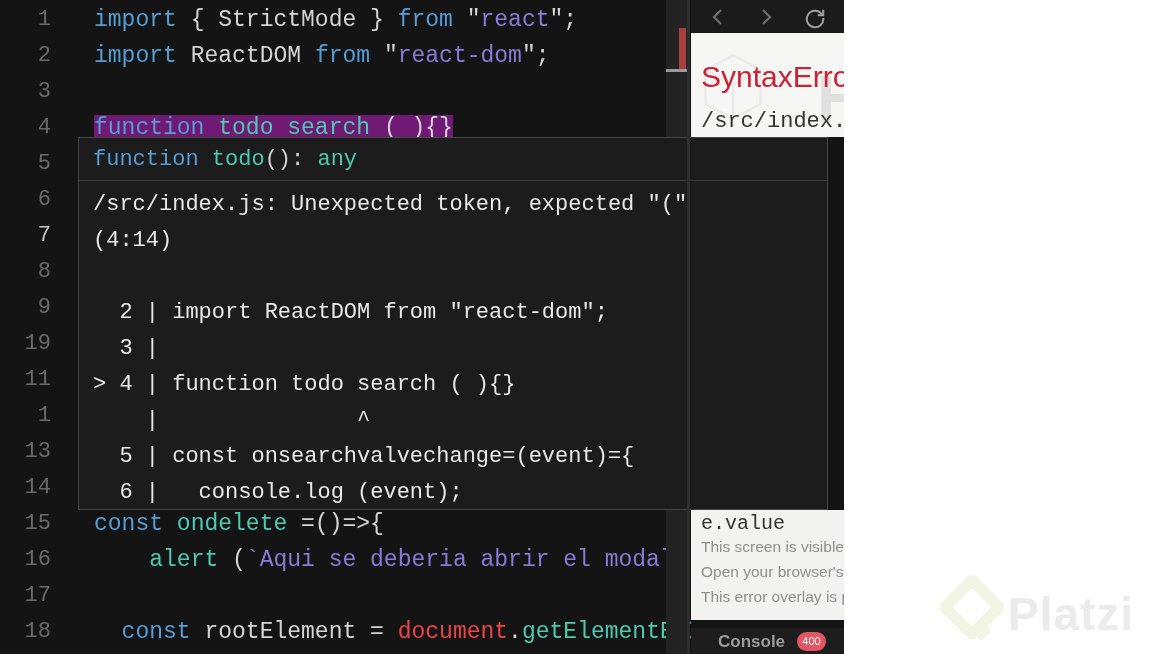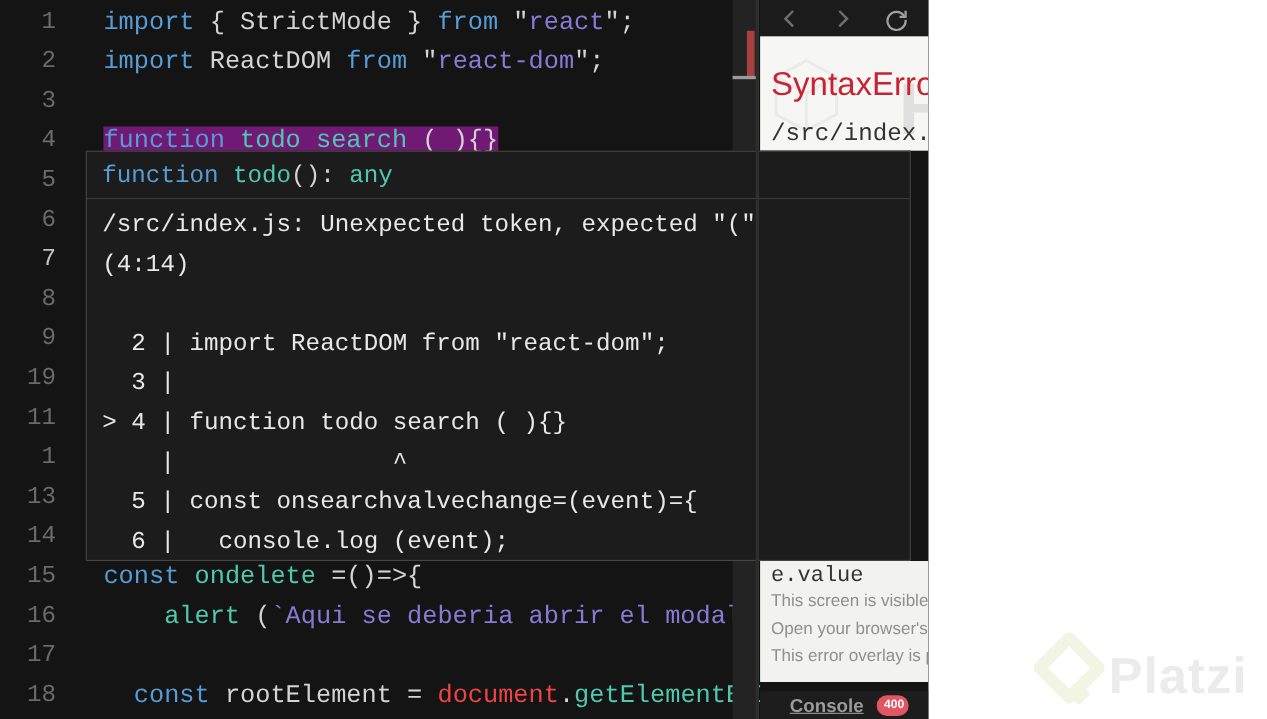--- a/index.html
+++ b/index.html
@@ -52,24 +52,24 @@
           font-family:"Liberation Mono","DejaVu Sans Mono",monospace; white-space:nowrap; }
   #pv-overlay-bottom { position:absolute; left:0; top:510px; width:153px; height:110px;
           background:#f2f2f1; overflow:hidden; }
   #pv-snippet { position:absolute; left:10px; top:2px; font-size:20px; color:#333;
           font-family:"Liberation Mono","DejaVu Sans Mono",monospace; white-space:nowrap; }
   .pv-note { position:absolute; left:10px; font-size:15.5px; color:#8f8f8f;
           white-space:nowrap; }
   #console-bar { position:absolute; left:0; top:628px; width:153px; height:26px;
           background:#1d1d1d; }
   #console-label { position:absolute; left:27px; top:4px; font-size:17px;
-          color:#9a9a9a; font-weight:bold;text-decoration:underline; }
+          color:#9a9a9a; font-weight:bold; }
   #console-badge { position:absolute; left:106px; top:4px; min-width:29px; height:19px;
           background:#e25663; border-radius:10px; color:#fff; font-size:11px;
-          font-weight:bold; text-align:right; line-height:19px; padding:0 4px; }
+          font-weight:normal; text-align:center; line-height:19px; padding:0 4px; }
 
   
   #tooltip { position:absolute; left:78px; top:137px; width:750px; height:373px;
              background:#1c1c1c; border:1px solid #454545; z-index:10;
              font-family:"Liberation Mono","DejaVu Sans Mono",monospace;
              color:#e8e8e8; overflow:hidden; }
   #tt-header { height:43px; line-height:43px; padding-left:14px; font-size:22px;
              border-bottom:1px solid #3a3a3a; white-space:pre; }
   #tt-body { padding:6px 0 0 14px; font-size:22px; line-height:36px; white-space:pre; }
   .tt-line { height:36px; }

